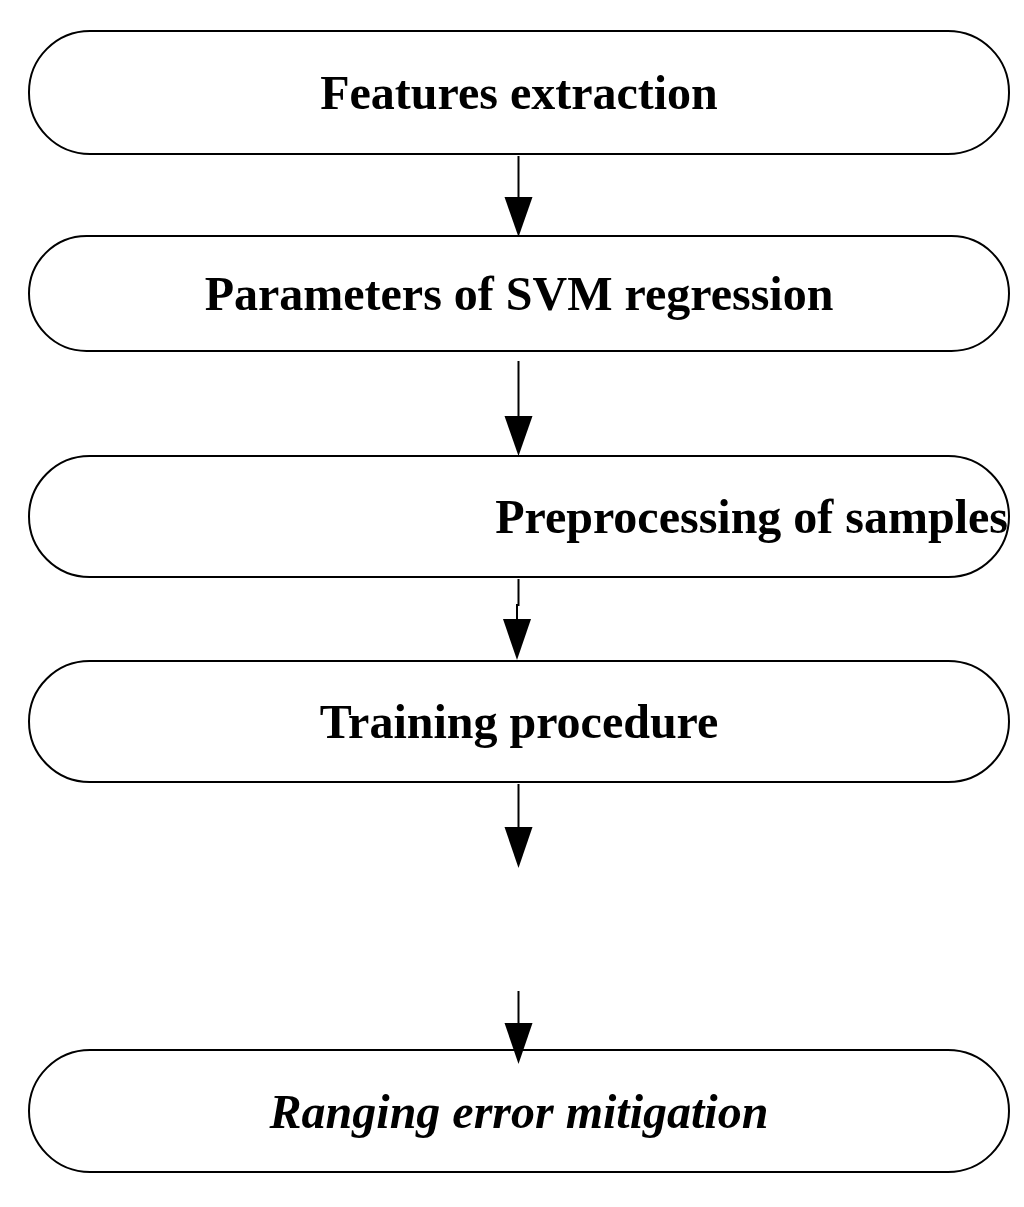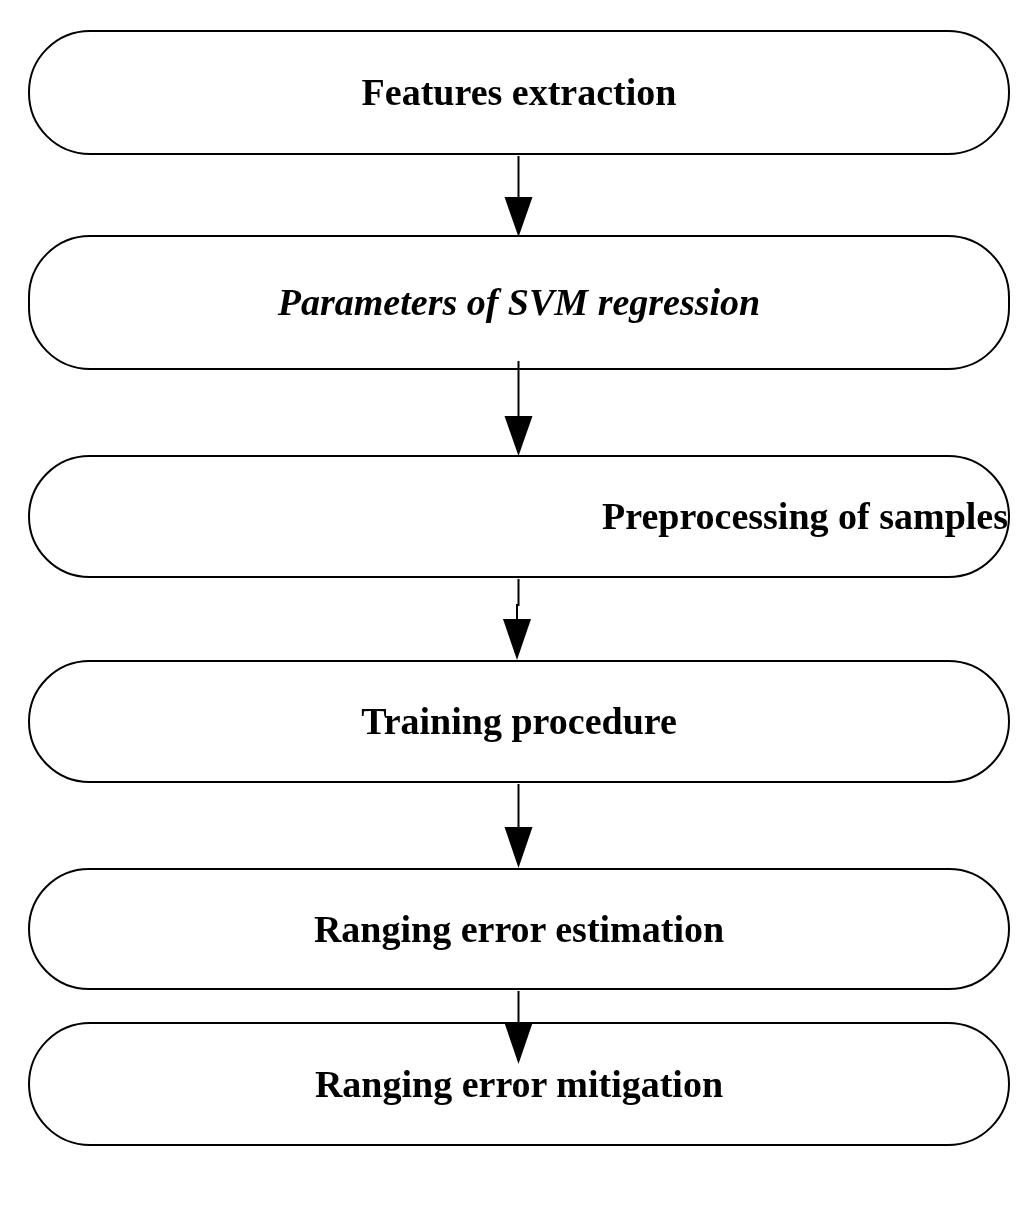--- a/index.html
+++ b/index.html
@@ -19,30 +19,30 @@
     background: #ffffff;
     border: 2px solid #000000;
     border-radius: 62px;
     display: flex;
     flex-direction: column;
     align-items: center;
     justify-content: center;
     text-align: center;
     color: #000000;
     font-weight: bold;
-    font-size: 38px;
+    font-size: 48px;
     line-height: 53px;
     white-space: nowrap;
   }
   .n1 { top: 30px;   height: 125px; }
-  .n2 { top: 235px;  height: 135px; font-style: italic; }
+  .n2 { top: 235px;  height: 117px; }
   .n3 { top: 455px;  height: 123px; align-items: flex-end; }
   .n4 { top: 660px;  height: 123px; text-align: center; }
   .n5 { top: 868px;  height: 122px; }
-  .n6 { top: 1022px; height: 124px; }
+  .n6 { top: 1049px; height: 124px; font-style: italic; }
   .arrows {
     position: absolute;
     left: 0; top: 0;
     width: 1024px;
     height: 1207px;
     pointer-events: none;
   }
   .arrows path, .arrows polyline {
     fill: none;
     stroke: #000000;
@@ -67,23 +67,20 @@
   </div>
 
   <div class="node n3">
     <div>Preprocessing of samples</div>
   </div>
 
   <div class="node n4">
     <div>Training procedure</div>
   </div>
 
-  <div class="node n5">
-    <div>Ranging error estimation</div>
-  </div>
 
   <div class="node n6">
     <div>Ranging error mitigation</div>
   </div>
 
   <svg class="arrows" viewBox="0 0 1024 1207" xmlns="http://www.w3.org/2000/svg">
     <g>
       <path d="M518.5 156 V197"></path>
       <polygon points="504.5,197 532.5,197 518.5,237"></polygon>
     </g>

